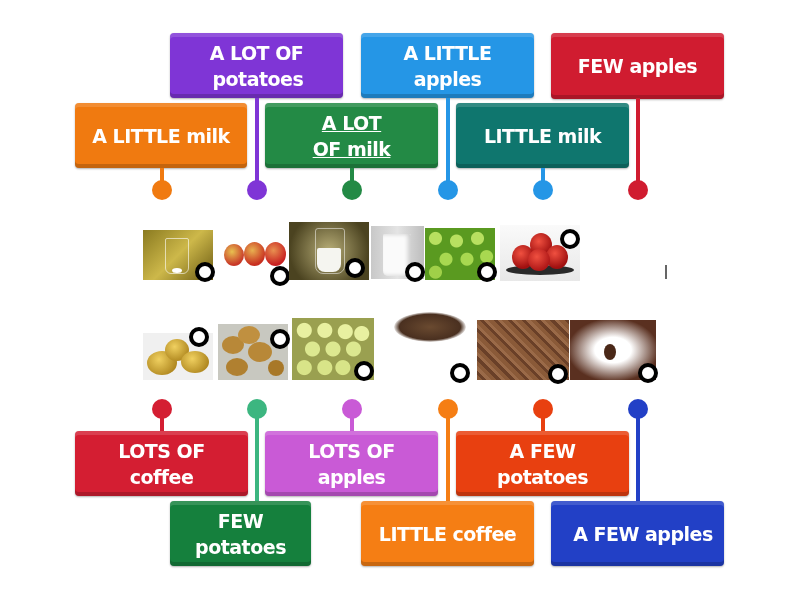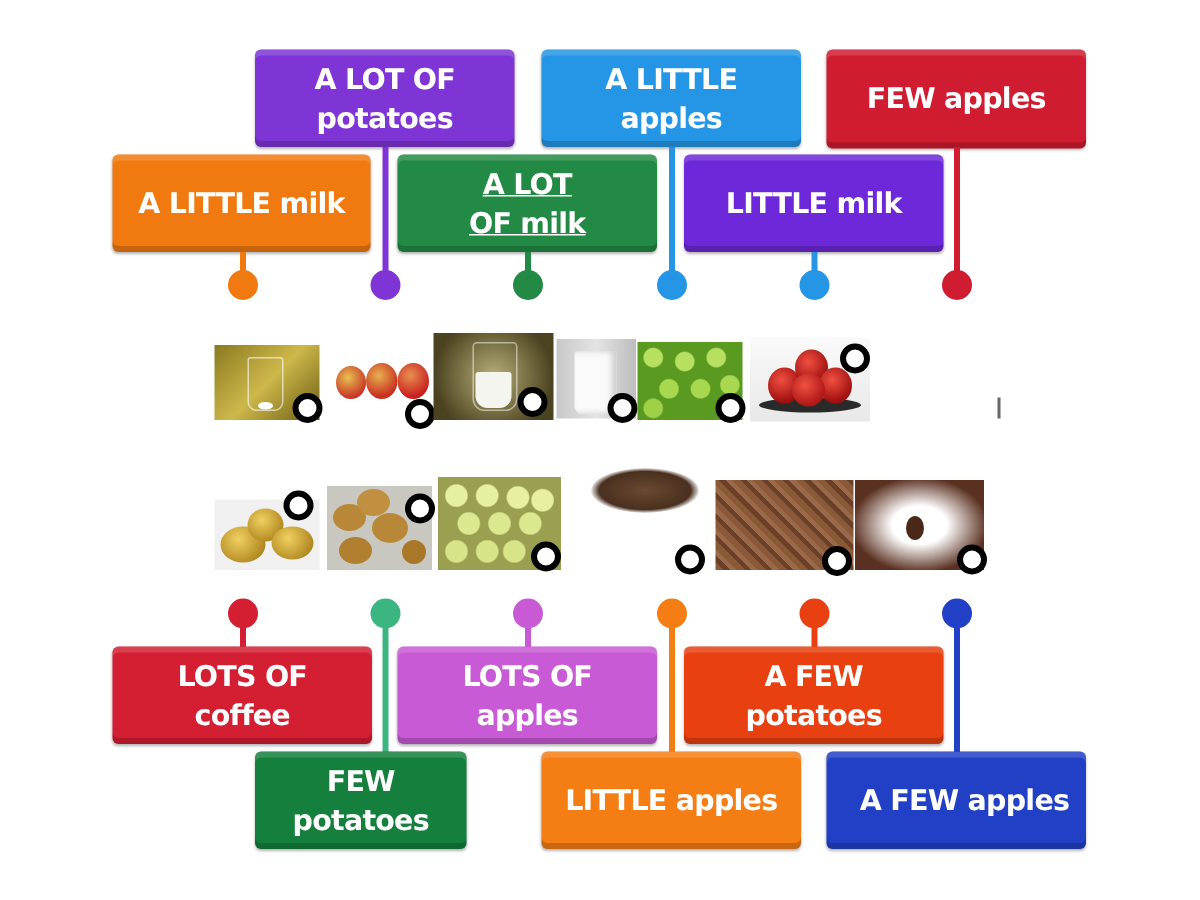--- a/index.html
+++ b/index.html
@@ -18,36 +18,36 @@
   .ring { position:absolute; width:12px; height:12px; border:4px solid #000; border-radius:50%; background:#fff; }
   .cursor { position:absolute; left:665px; top:265px; width:2px; height:14px; background:#666; }
 </style>
 </head>
 <body>
 
 <div class="label" style="left: 75px; top: 103px; width: 172px; height: 65px; background: rgb(240, 122, 16); white-space: pre-line;">A LITTLE milk</div>
 <div class="stem" style="left:160px;top:168px;height:14px;background:#f07a10;"></div>
 <div class="dot" style="left:152px;top:180px;background:#f07a10;"></div>
 
-<div class="label" style="left:170px;top:33px;width:173px;height:65px;background:#7f35d6;white-space:pre-line;">A LOT OF
+<div class="label" style="left:170px;top:33px;width:173px;height:65px;background:#7f35d6;white-space:pre-line;text-align:right;">A LOT OF
 potatoes</div>
 <div class="stem" style="left:255px;top:98px;height:84px;background:#7f35d6;"></div>
 <div class="dot" style="left:247px;top:180px;background:#7f35d6;"></div>
 
 <div class="label" style="left:265px;top:103px;width:173px;height:65px;background:#238a45;white-space:pre-line;text-decoration:underline;">A LOT
 OF milk</div>
 <div class="stem" style="left:350px;top:168px;height:14px;background:#238a45;"></div>
 <div class="dot" style="left:342px;top:180px;background:#238a45;"></div>
 
 <div class="label" style="left:361px;top:33px;width:173px;height:65px;background:#2596e6;white-space:pre-line;">A LITTLE
 apples</div>
 <div class="stem" style="left:446px;top:98px;height:84px;background:#2596e6;"></div>
 <div class="dot" style="left:438px;top:180px;background:#2596e6;"></div>
 
-<div class="label" style="left: 456px; top: 103px; width: 173px; height: 65px; background: #6d28d9; white-space: pre-line;">LITTLE milk</div>
+<div class="label" style="left: 456px; top: 103px; width: 173px; height: 65px; background: #0f766e; white-space: pre-line;">LITTLE milk</div>
 <div class="stem" style="left:541px;top:168px;height:14px;background:#2596e6;"></div>
 <div class="dot" style="left:533px;top:180px;background:#2596e6;"></div>
 
 <div class="label" style="left: 551px; top: 33px; width: 173px; height: 66px; background: rgb(208, 28, 48); white-space: pre-line;">FEW apples</div>
 <div class="stem" style="left:636px;top:98px;height:84px;background:#d01c30;"></div>
 <div class="dot" style="left:628px;top:180px;background:#d01c30;"></div>
 
 <div class="pic" style="left:143px;top:230px;width:70px;height:50px;background:linear-gradient(135deg,#8a7a20,#cdb84a 50%,#6b5a12);">
   <div style="position:absolute;left:22px;top:8px;width:22px;height:34px;border:1px solid rgba(255,255,255,0.6);border-radius:2px 2px 6px 6px;"></div>
   <div style="position:absolute;left:29px;top:38px;width:10px;height:5px;border-radius:50%;background:#fff;"></div>
@@ -127,21 +127,21 @@
 <div class="stem" style="left:255px;top:417px;height:85px;background:#3cb680;"></div>
 <div class="label" style="left: 170px; top: 501px; width: 141px; height: 65px; background: #15803d; white-space: pre-line;">FEW potatoes</div>
 
 <div class="dot" style="left:342px;top:399px;background:#c95ad6;"></div>
 <div class="stem" style="left:350px;top:417px;height:15px;background:#c95ad6;"></div>
 <div class="label" style="left:265px;top:431px;width:173px;height:65px;background:#c95ad6;white-space:pre-line;">LOTS OF
 apples</div>
 
 <div class="dot" style="left:438px;top:399px;background:#f57e14;"></div>
 <div class="stem" style="left:446px;top:417px;height:85px;background:#f57e14;"></div>
-<div class="label" style="left: 361px; top: 501px; width: 173px; height: 65px; background: rgb(245, 126, 20); white-space: pre-line;">LITTLE apples</div>
+<div class="label" style="left: 361px; top: 501px; width: 173px; height: 65px; background: rgb(245, 126, 20); white-space: pre-line;">LITTLE coffee</div>
 
 <div class="dot" style="left:533px;top:399px;background:#e84010;"></div>
 <div class="stem" style="left:541px;top:417px;height:15px;background:#e84010;"></div>
 <div class="label" style="left:456px;top:431px;width:173px;height:65px;background:#e84010;white-space:pre-line;">A FEW
 potatoes</div>
 
 <div class="dot" style="left:628px;top:399px;background:#2240c6;"></div>
 <div class="stem" style="left:636px;top:417px;height:85px;background:#2240c6;"></div>
 <div class="label" style="left: 551px; top: 501px; width: 173px; height: 65px; background: rgb(34, 64, 198); white-space: pre-line; padding-left: 17px;">A FEW apples</div>
 

